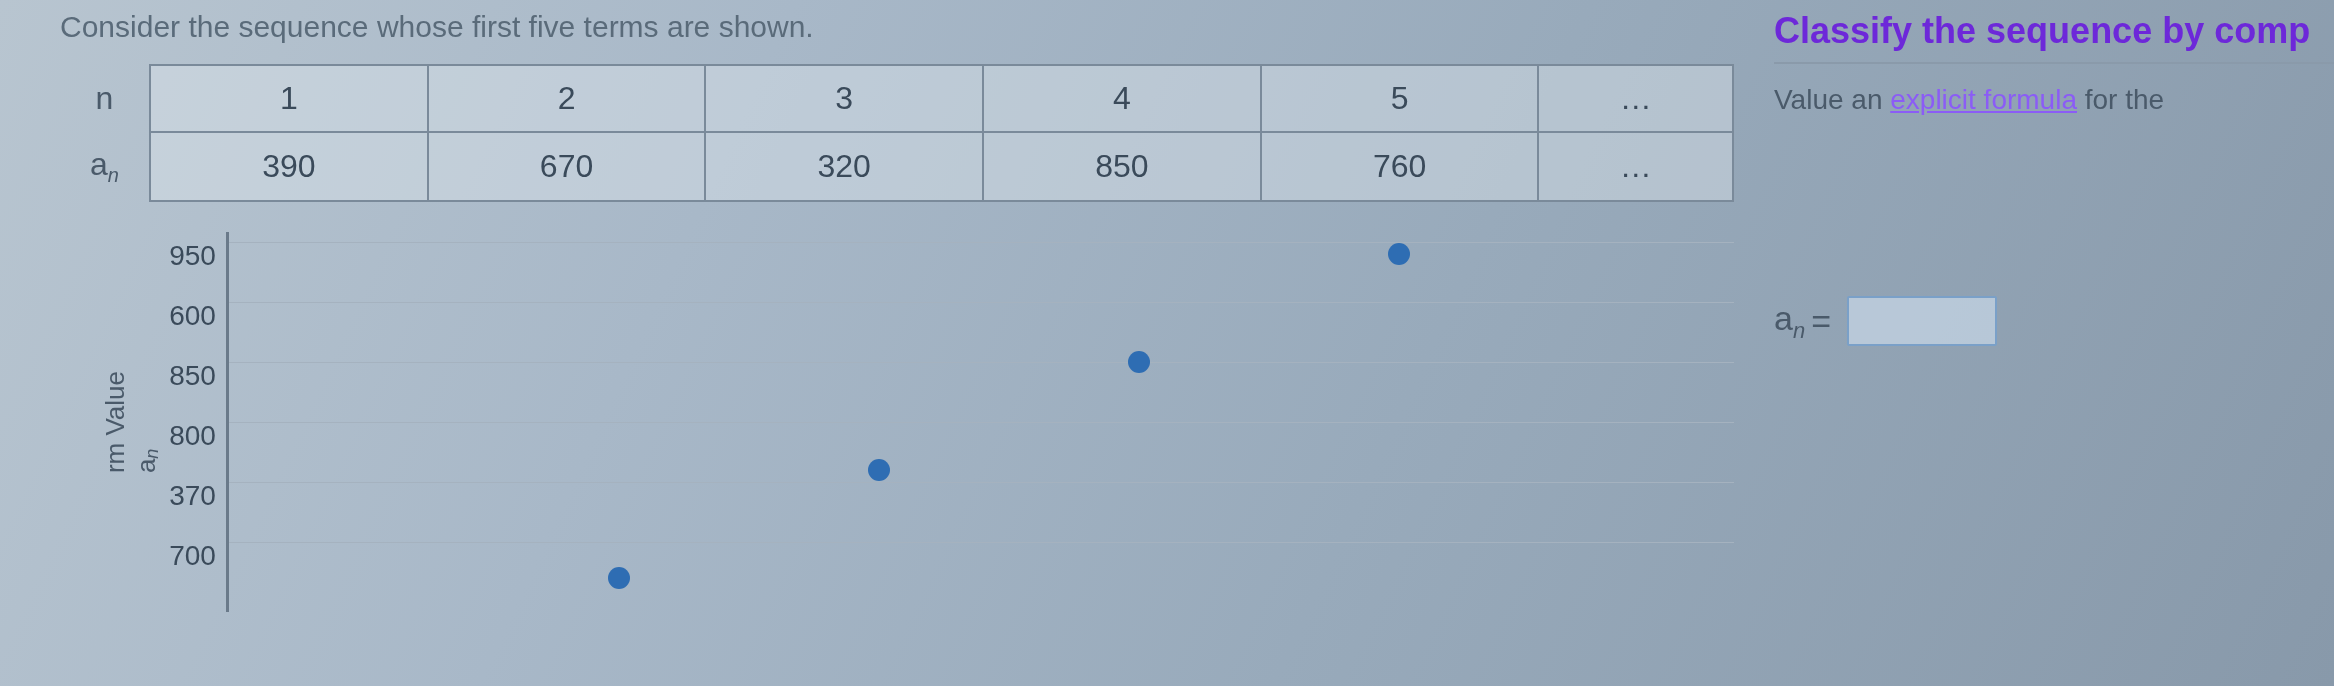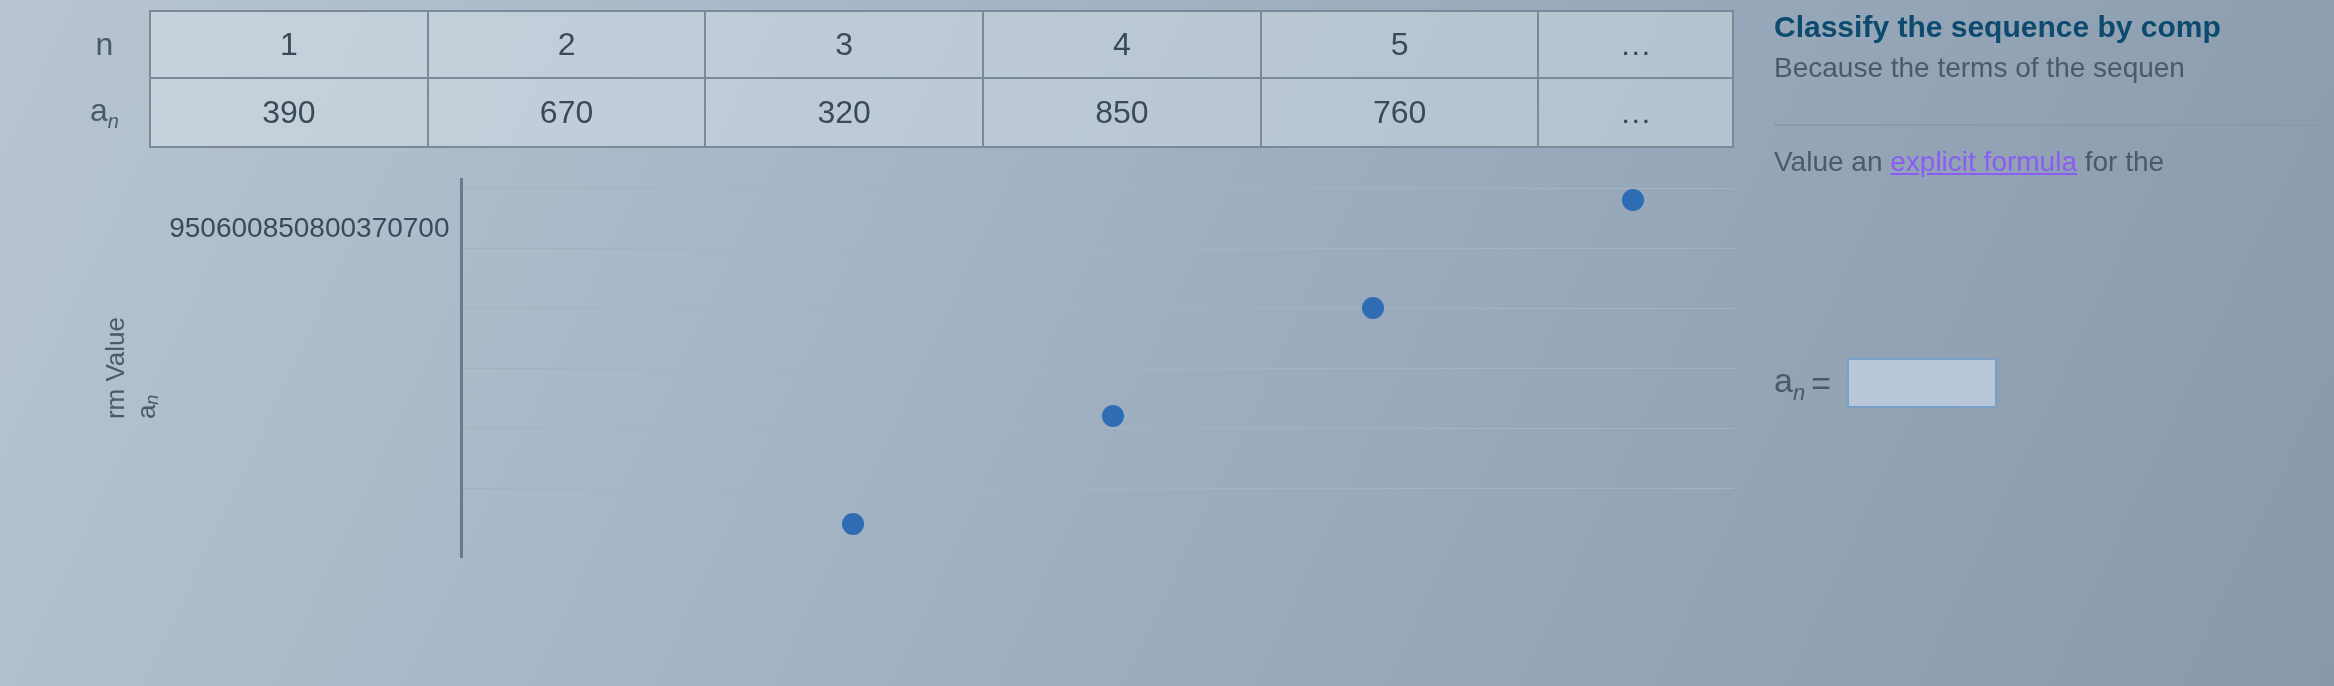--- a/index.html
+++ b/index.html
@@ -64,24 +64,23 @@
     }
     .y-axis-label {
       writing-mode: vertical-rl;
       transform: rotate(180deg);
       font-size: 26px;
       color: #4a5a6a;
     }
     .y-axis-label sub { font-size: 18px; font-style: italic; }
     .y-ticks {
       display: flex;
-      flex-direction: row;
+      flex-direction: column;
       justify-content: center;
       margin-right: 10px;
-      margin-top: 36px;
     }
     .y-tick {
       height: 60px;
       font-size: 28px;
       color: #3a4a5a;
       text-align: right;
       line-height: 1;
     }
     .plot {
       flex: 1;
@@ -97,23 +96,23 @@
     }
     .point {
       position: absolute;
       width: 22px;
       height: 22px;
       background: #2e6db3;
       border-radius: 50%;
       transform: translate(-50%, -50%);
     }
     .right-title {
-      font-size: 30px;
+      font-size: 36px;
       font-weight: bold;
-      color: #0c4a6e;
+      color: #6d28d9;
       margin-bottom: 8px;
     }
     .right-sub {
       font-size: 28px;
       color: #4a5a6a;
       margin-bottom: 40px;
     }
     .divider {
       border-top: 2px solid #8a9aaa;
       margin: 10px 0 20px 0;
@@ -144,20 +143,21 @@
       margin-left: 10px;
       padding: 4px 8px;
       border-radius: 2px;
     }
   </style>
 </head>
 <body>
 
 <div class="main-wrap">
   <div class="left-col">
+    <div class="instruction">Consider the sequence whose first five terms are shown.</div>
 
     <table class="seq-table">
       <tbody>
           <tr>
         <td class="row-header">n</td>
         <td>1</td>
         <td>2</td>
         <td>3</td>
         <td>4</td>
         <td>5</td>
@@ -200,21 +200,20 @@
           <div class="point" style="left: 390px; top: 346px;"></div>
           <div class="point" style="left: 650px; top: 238px;"></div>
           <div class="point" style="left: 910px; top: 130px;"></div>
           <div class="point" style="left: 1170px; top: 22px;"></div>
         </div>
     </div>
   </div>
 
   <div class="right-col">
     <div class="right-title">Classify the sequence by comp</div>
-    <div class="right-sub">Because the terms of the sequen</div>
     <div class="divider"></div>
     <div class="formula-prompt">
       <span>Value an </span><span class="link">explicit formula</span><span> for the</span>
     </div>
     <div class="formula-row">
       <span><span>a</span><sub>n</sub></span>
       <span style="margin:0 6px;">=</span>
       <input class="formula-input" value="" style="">
     </div>
   </div>

